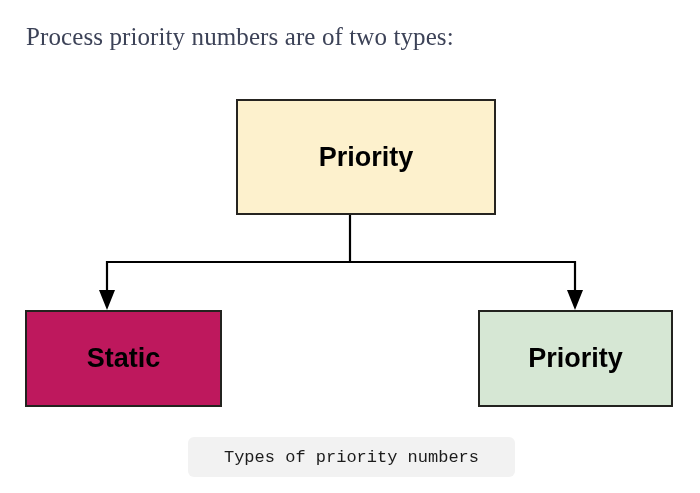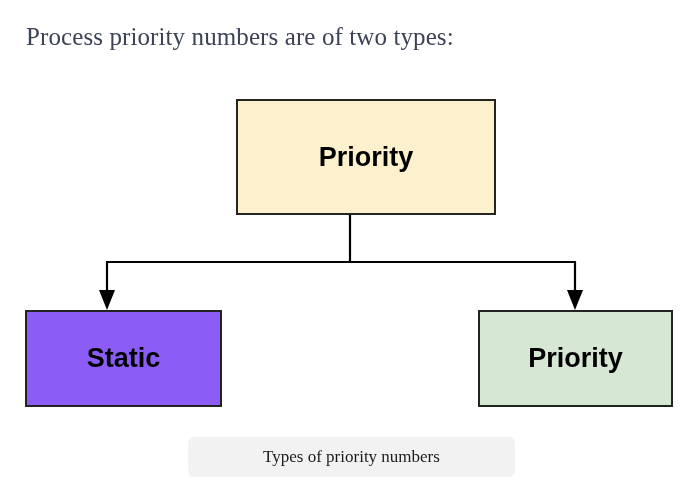--- a/index.html
+++ b/index.html
@@ -77,21 +77,21 @@
     border-color: #262420;
     margin-left: 16px;
   }
   #node-priority .node-label { font-size: 27px; }
 
   #node-static {
     left: 25px;
     top: 310px;
     width: 197px;
     height: 97px;
-    background: #8b5cf6;
+    background: #be185d;
     border-color: #23231f;
   }
   #node-static .node-label { font-size: 27px; }
 
   #node-dynamic {
     left: 478px;
     top: 310px;
     width: 195px;
     height: 97px;
     background: #d6e7d4;
@@ -106,21 +106,21 @@
     top: 437px;
     width: 327px;
     height: 40px;
     background: #f2f2f2;
     border-radius: 6px;
     display: flex;
     align-items: center;
     justify-content: center;
   }
   #caption-text {
-    font-family: Liberation Serif, serif;
+    font-family: Liberation Mono, monospace;
     font-size: 17px;
     color: #1c1c1c;
     white-space: nowrap;
   }
 </style>
 </head>
 <body>
 
 <div id="canvas">
 

